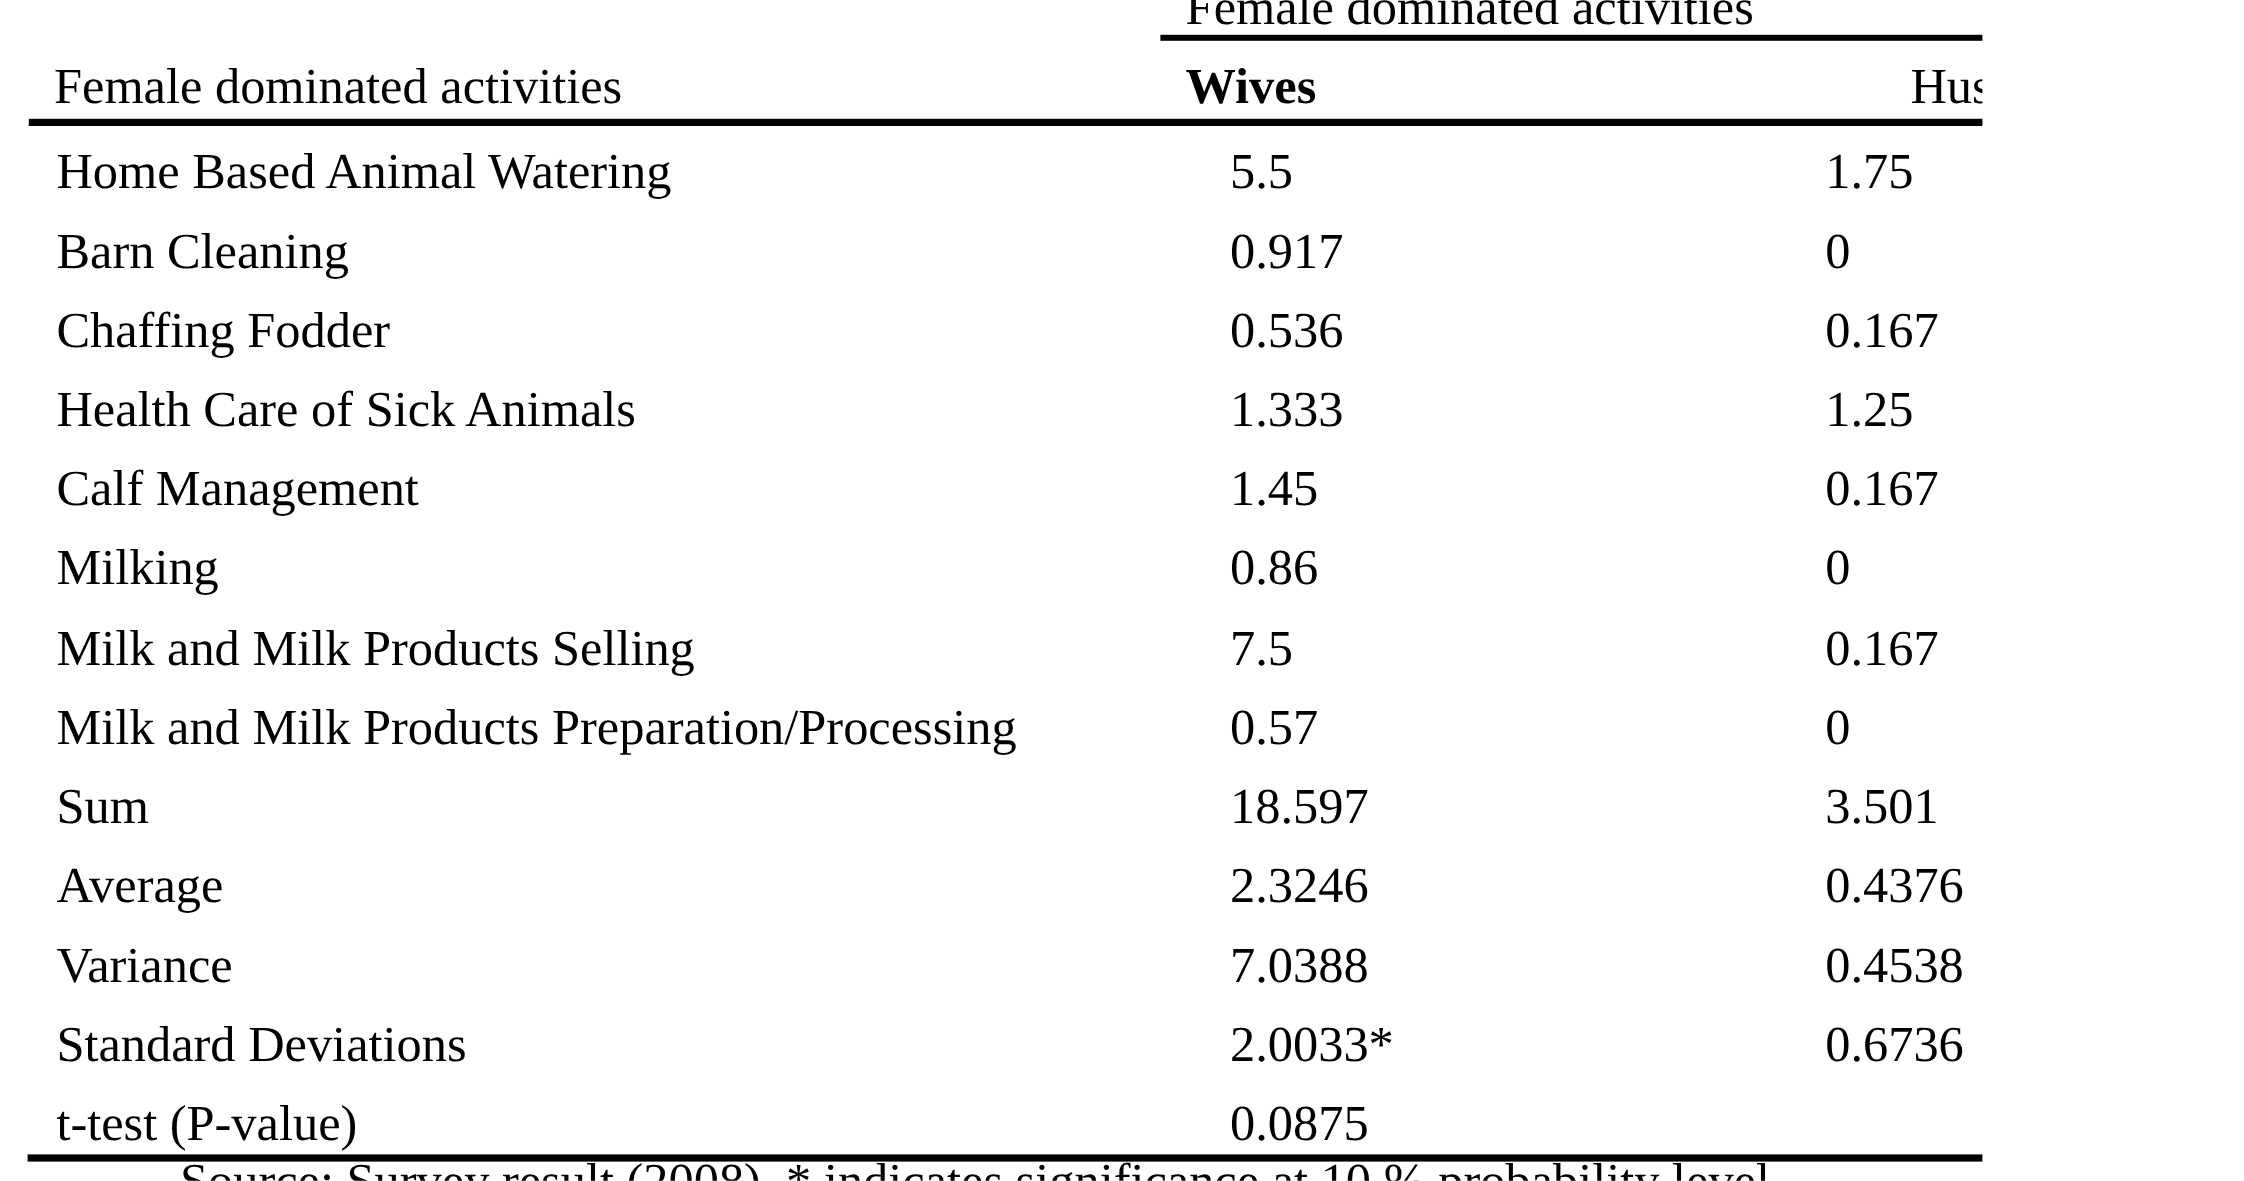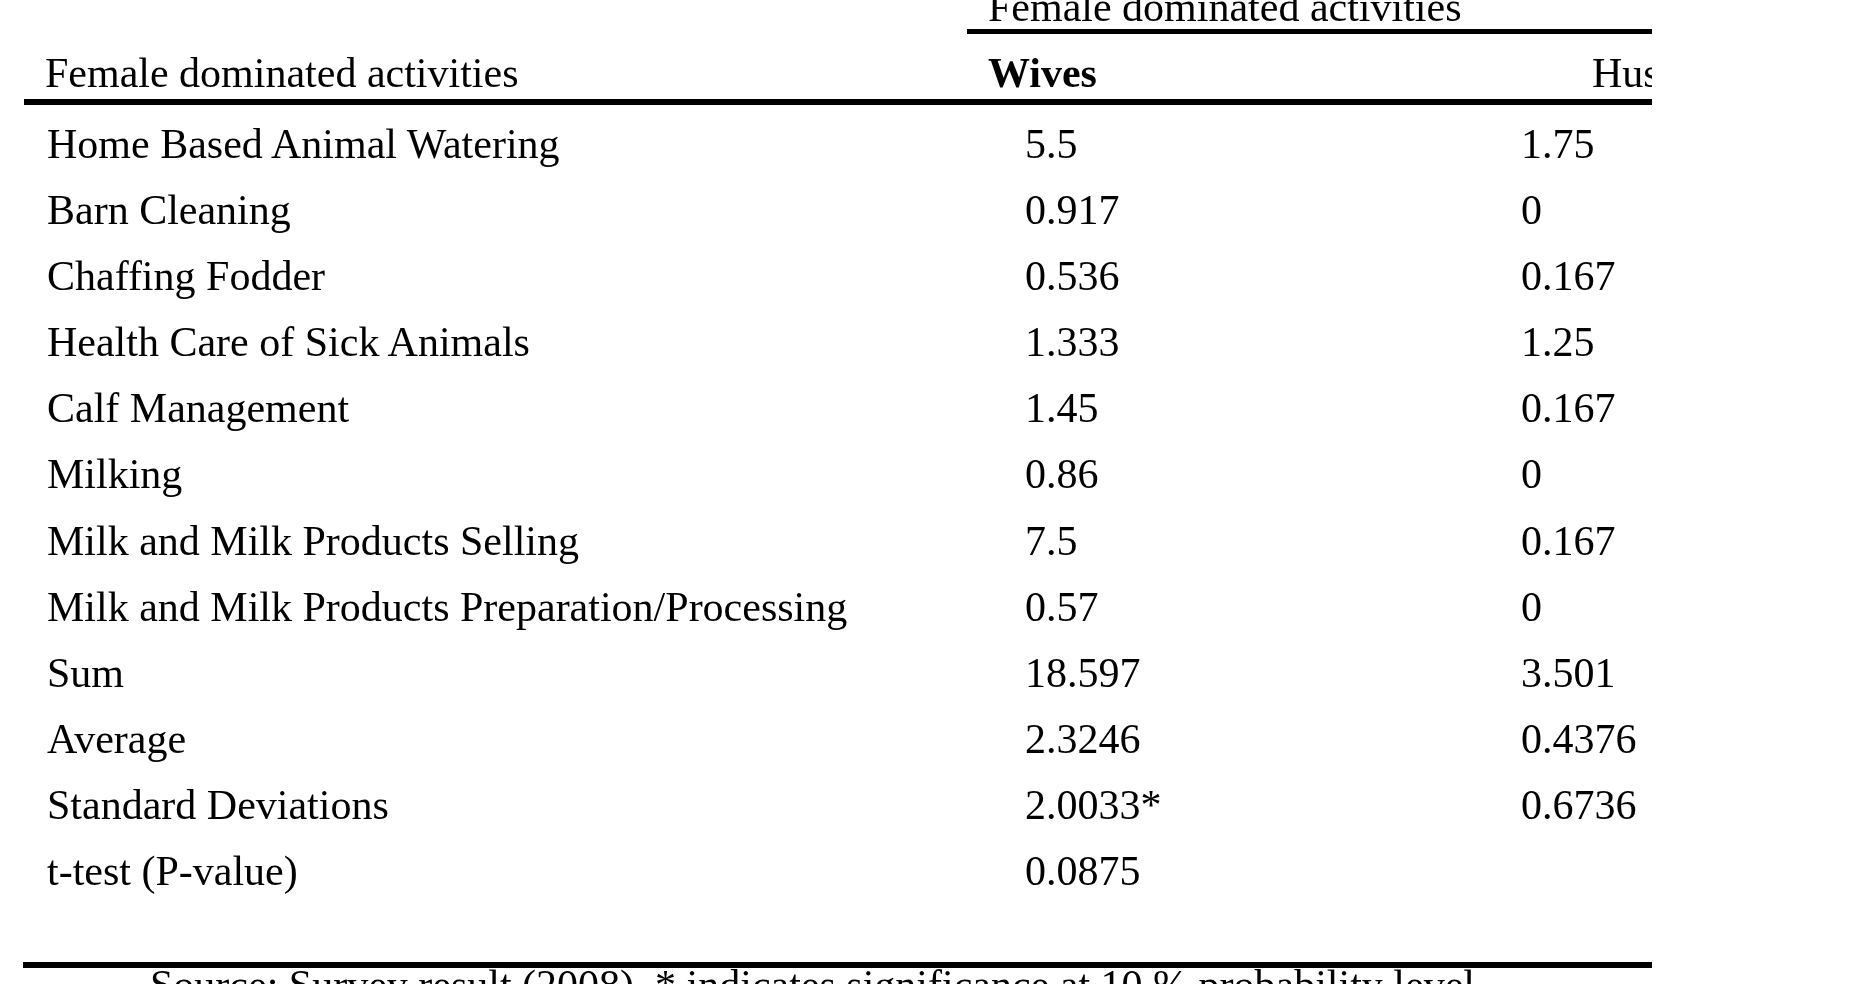--- a/index.html
+++ b/index.html
@@ -98,20 +98,25 @@
       <span class="c c1">Sum</span>
       <span class="c c2">18.597</span>
       <span class="c c3">3.501</span>
     </div>
     <div class="trow">
       <span class="c c1">Average</span>
       <span class="c c2">2.3246</span>
       <span class="c c3">0.4376</span>
     </div>
     <div class="trow">
+      <span class="c c1">Variance</span>
+      <span class="c c2">7.0388</span>
+      <span class="c c3">0.4538</span>
+    </div>
+    <div class="trow">
       <span class="c c1">Standard Deviations</span>
       <span class="c c2">2.0033*</span>
       <span class="c c3">0.6736</span>
     </div>
     <div class="trow">
       <span class="c c1">t-test (P-value)</span>
       <span class="c c2">0.0875</span>
       <span class="c c3"></span>
     </div>
   </div>

